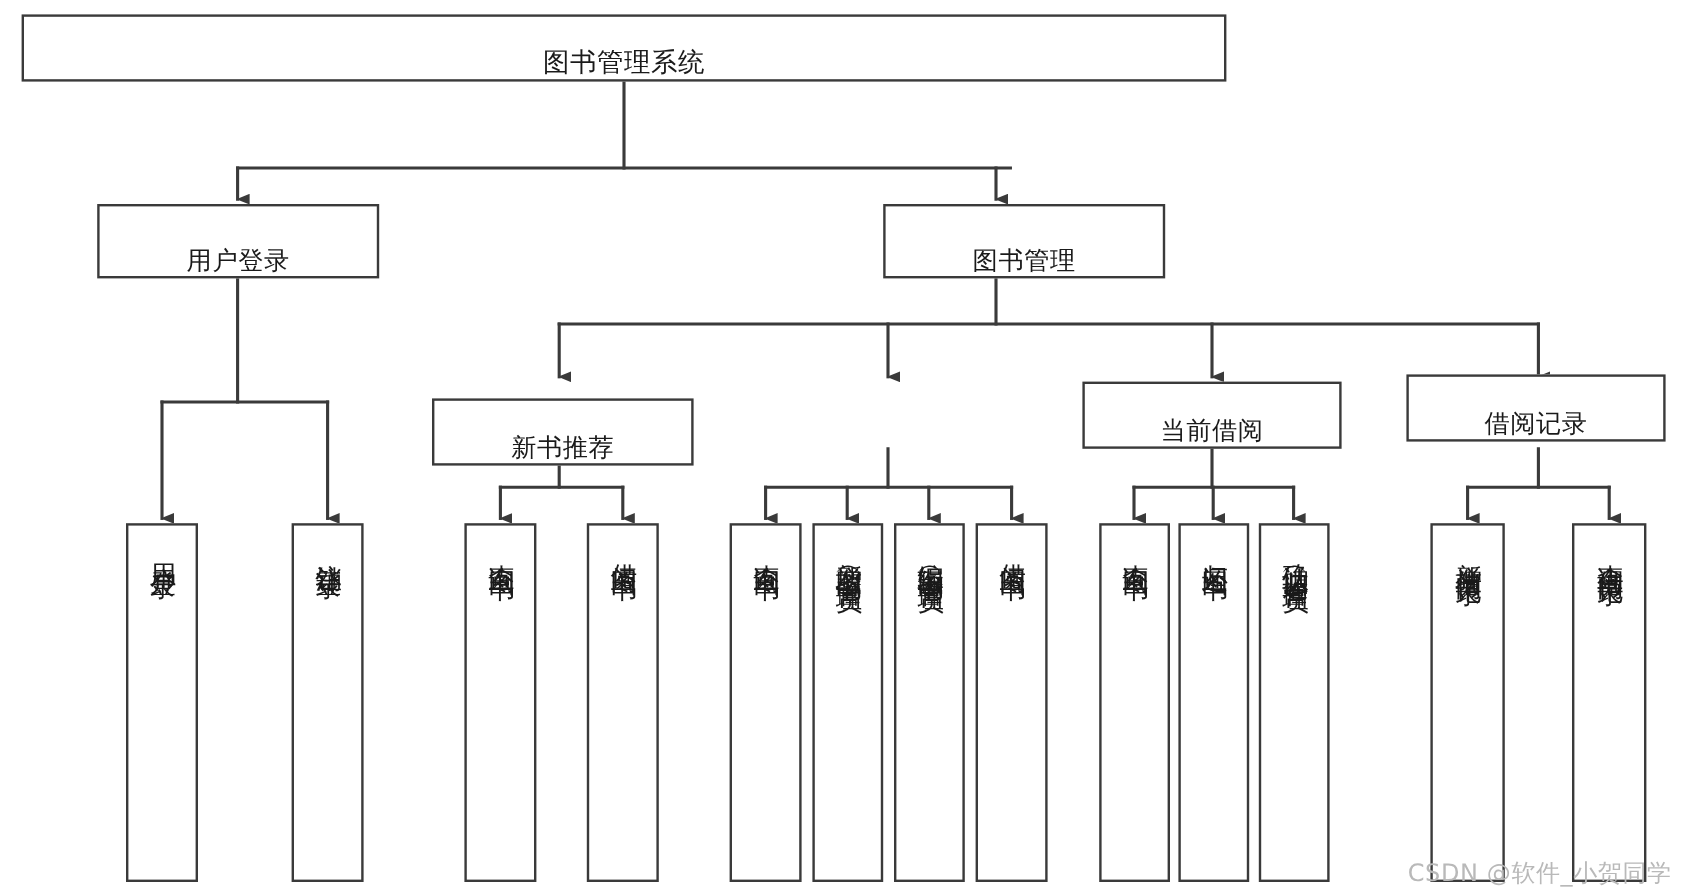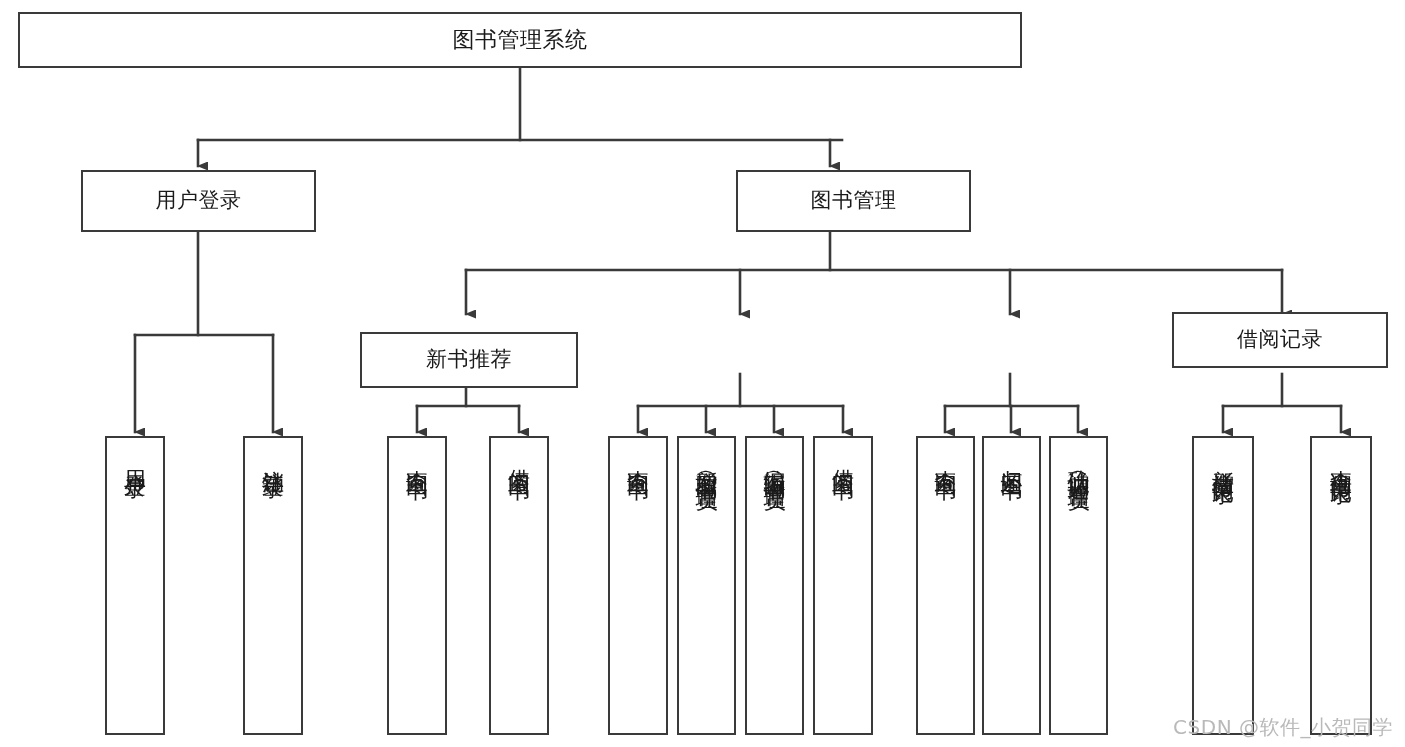--- a/index.html
+++ b/index.html
@@ -25,21 +25,21 @@
     width: 1405px;
     height: 747px;
     pointer-events: none;
   }
   .node {
     position: absolute;
     box-sizing: border-box;
     background: #ffffff;
     border: 2px solid #3a3a3a;
     display: flex;
-    align-items: center;
+    align-items: flex-end;
     justify-content: center;
     z-index: 2;
   }
   .node-label {
     color: #1a1a1a;
     line-height: 1.12;
     text-align: center;
     letter-spacing: 0.5px;
     white-space: nowrap;
   }
@@ -138,20 +138,23 @@
 
   <div class="node horizontal" style="left:736px; top:170px; width:235px; height:62px;">
     <span class="node-label">图书管理</span>
   </div>
 
   <div class="node horizontal" style="left:360px; top:332px; width:218px; height:56px;">
     <span class="node-label">新书推荐</span>
   </div>
 
 
+  <div class="node horizontal" style="left:902px; top:318px; width:216px; height:56px;">
+    <span class="node-label">当前借阅</span>
+  </div>
 
   <div class="node horizontal" style="left:1172px; top:312px; width:216px; height:56px;">
     <span class="node-label">借阅记录</span>
   </div>
 
   <div class="node vertical" style="left:105px; top:436px; width:60px; height:299px;">
     <span class="node-label">用户登录</span>
   </div>
 
   <div class="node vertical" style="left:243px; top:436px; width:60px; height:299px;">

